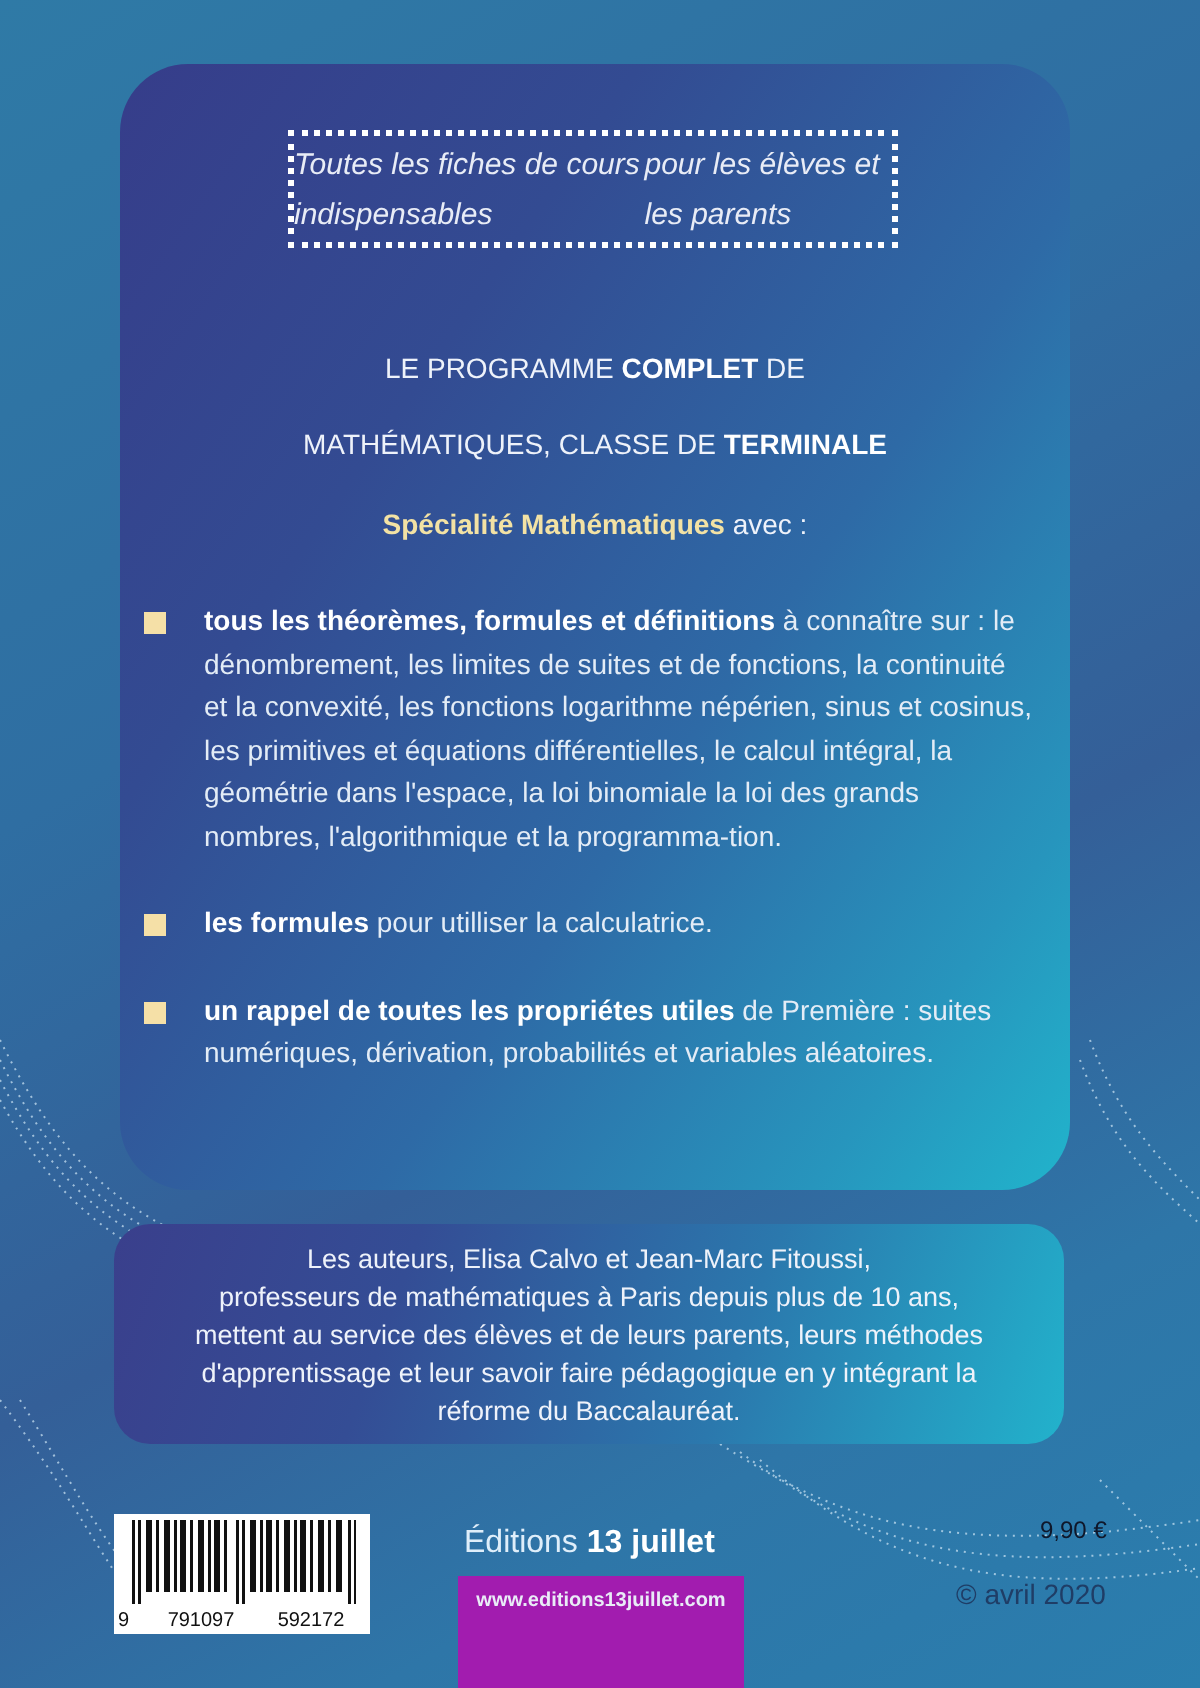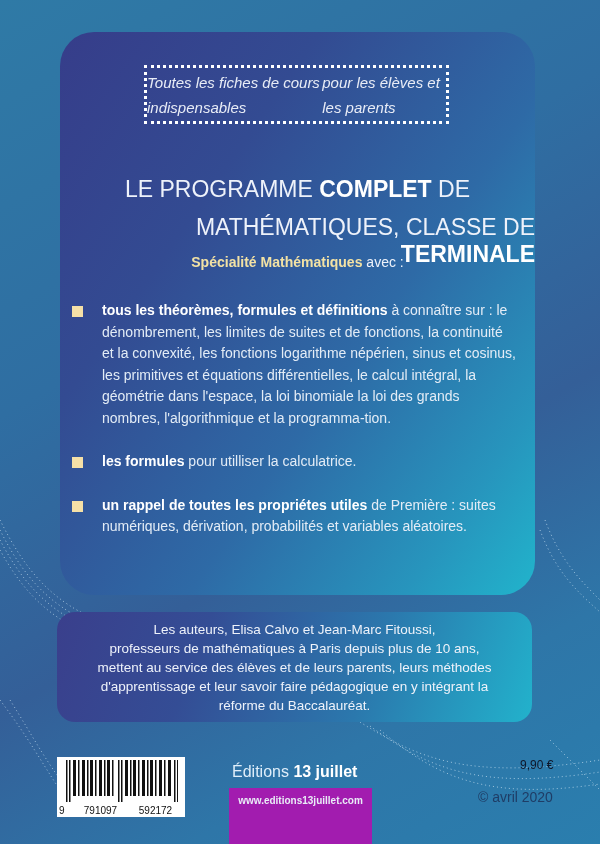--- a/index.html
+++ b/index.html
@@ -13,24 +13,24 @@
     position:absolute; left:60px; top:32px; width:475px; height:563px;
     border-radius:34px;
     background: linear-gradient(125deg, #363d8a 0%, #334b92 30%, #2e6aa6 60%, #2795bd 85%, #21b4cc 100%);
   }
   .tagline-box {
     position:absolute; left:84px; top:33px; width:305px; height:59px;
     border:3px dotted #ffffff; box-sizing:border-box;
     display:flex; flex-direction:row; justify-content:center; align-items:center;
     color:#e8ecf6; font-style:italic; font-size:15px; line-height:25px;
   }
-  .headline { position:absolute; left:0; width:475px; text-align:center; color:#eef2fa; font-size:23px; }
+  .headline { position:absolute; left:0; width:475px; text-align:center; color:#eef2fa; font-size:14px; }
   .headline b { font-weight:bold; color:#ffffff; }
   .h1 { top:144px; }
-  .h2 { top:182px;text-align:right; }
+  .h2 { top:182px; }
   .h3 { top:222px; font-size:14px; }
   .h3 .spec { color:#f3e2a4; font-weight:bold; }
   .bullets { position:absolute; left:12px; top:268px; width:445px; }
   .bullet { position:relative; padding-left:30px; color:#e3ecf6; font-size:14px; line-height:21.5px; margin-bottom:22px; }
   .bullet .sq { position:absolute; left:0; top:6px; width:11px; height:11px; background:#f5e0a7; }
   .bullet b { color:#ffffff;margin-top:20px; }
   .authors-card {
     position:absolute; left:57px; top:612px; width:475px; height:110px;
     border-radius:18px;
     background: linear-gradient(110deg, #3a3f8c 0%, #344d95 30%, #2b78ad 65%, #22b2cc 100%);

